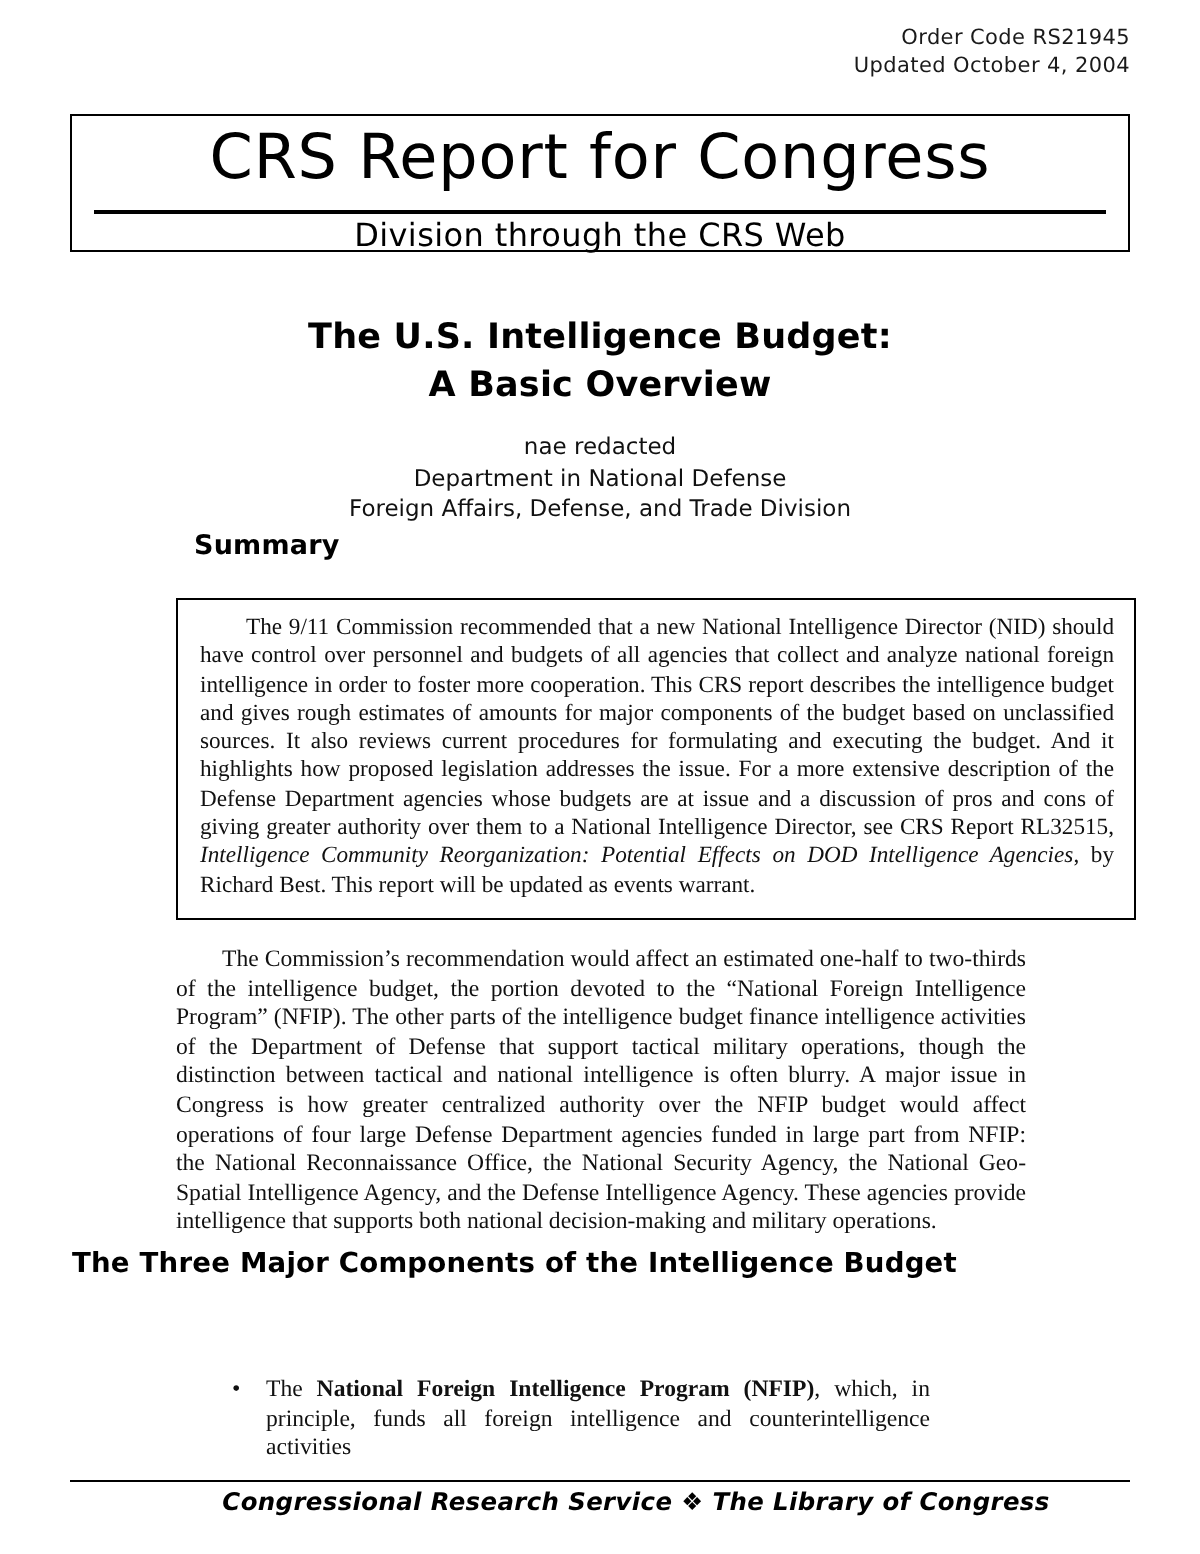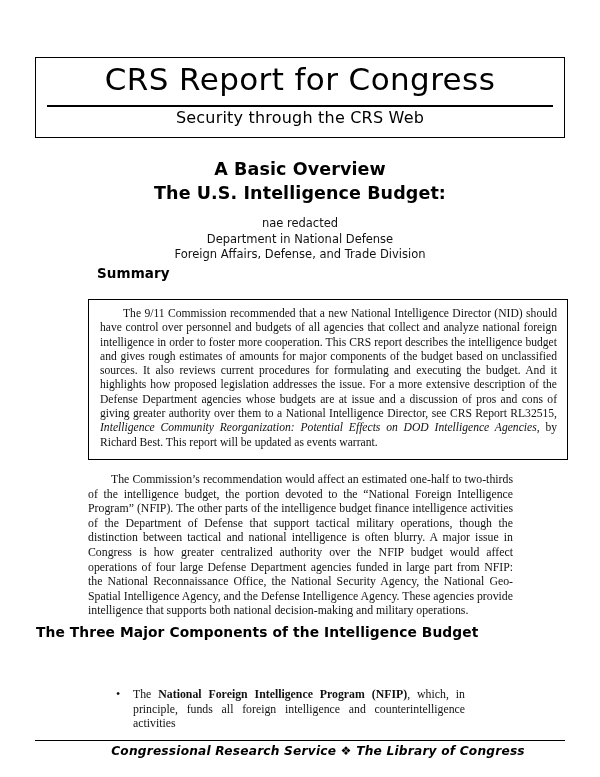--- a/index.html
+++ b/index.html
@@ -35,21 +35,21 @@
     letter-spacing: 0.2px;
     color: #1a1a1a;
   }
 
   
   .banner {
     position: absolute;
     left: 35px;
     top: 57px;
     width: 530px;
-    height: 81px;
+    height: 69px;
     border: 1.6px solid #000;
     box-sizing: border-box;
   }
   .banner-title {
     position: absolute;
     left: 0; right: 0;
     top: 3px;
     text-align: center;
     font-family: "DejaVu Sans", sans-serif;
     font-size: 31px;
@@ -222,30 +222,34 @@
     white-space: nowrap;
     padding-left: 36px;
   }
   .footer-text .diamond { font-style: normal; }
 </style>
 </head>
 <body>
 
 <div class="page">
 
+  <div class="ordercode">
+    <div>Order Code RS21945</div>
+    <div>Updated October 4, 2004</div>
+  </div>
 
   <div class="banner">
     <div class="banner-title">CRS Report for Congress</div>
     <div class="banner-rule"></div>
-    <div class="banner-sub">Security through the CRS Web</div>
+    <div class="banner-sub">Division through the CRS Web</div>
   </div>
 
   <div class="doc-title">
+    <div>The U.S. Intelligence Budget:</div>
     <div>A Basic Overview</div>
-    <div>The U.S. Intelligence Budget:</div>
   </div>
 
   <div class="author-block">
     <div>nae redacted</div>
     <div>Department in National Defense</div>
     <div>Foreign Affairs, Defense, and Trade Division</div>
   </div>
 
   <div class="summary-heading">Summary</div>
 

